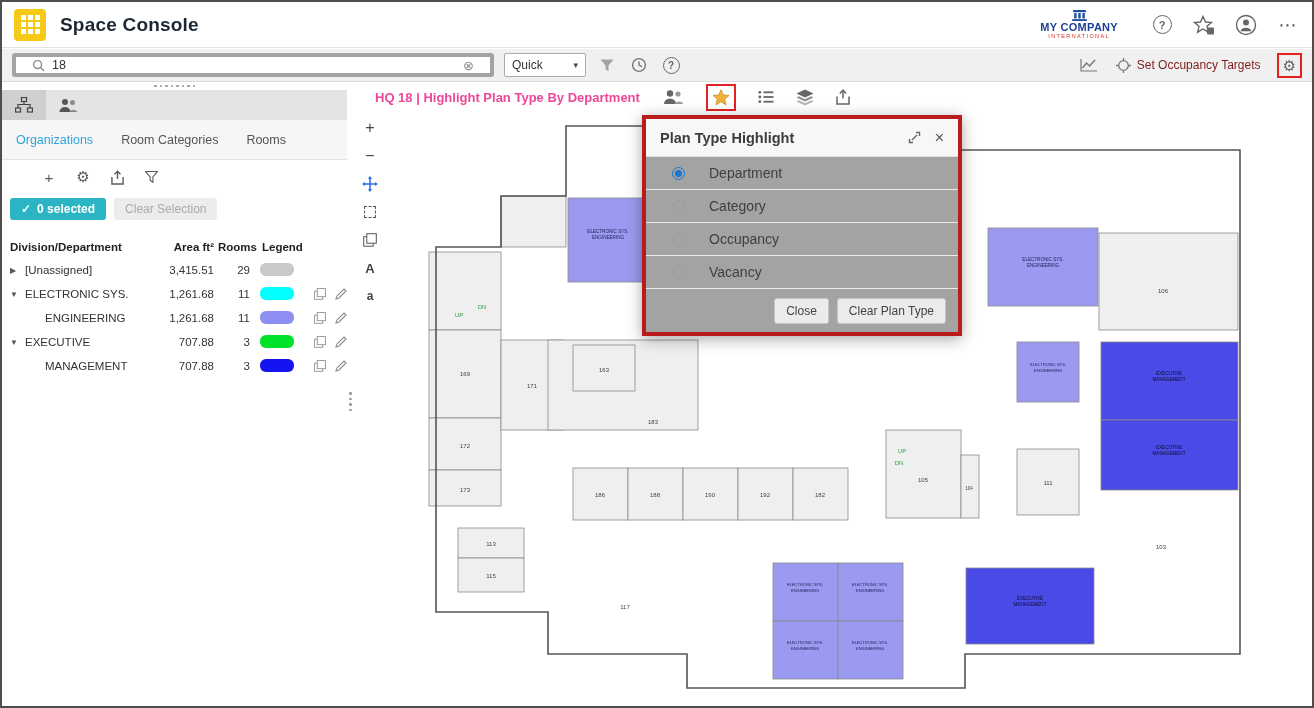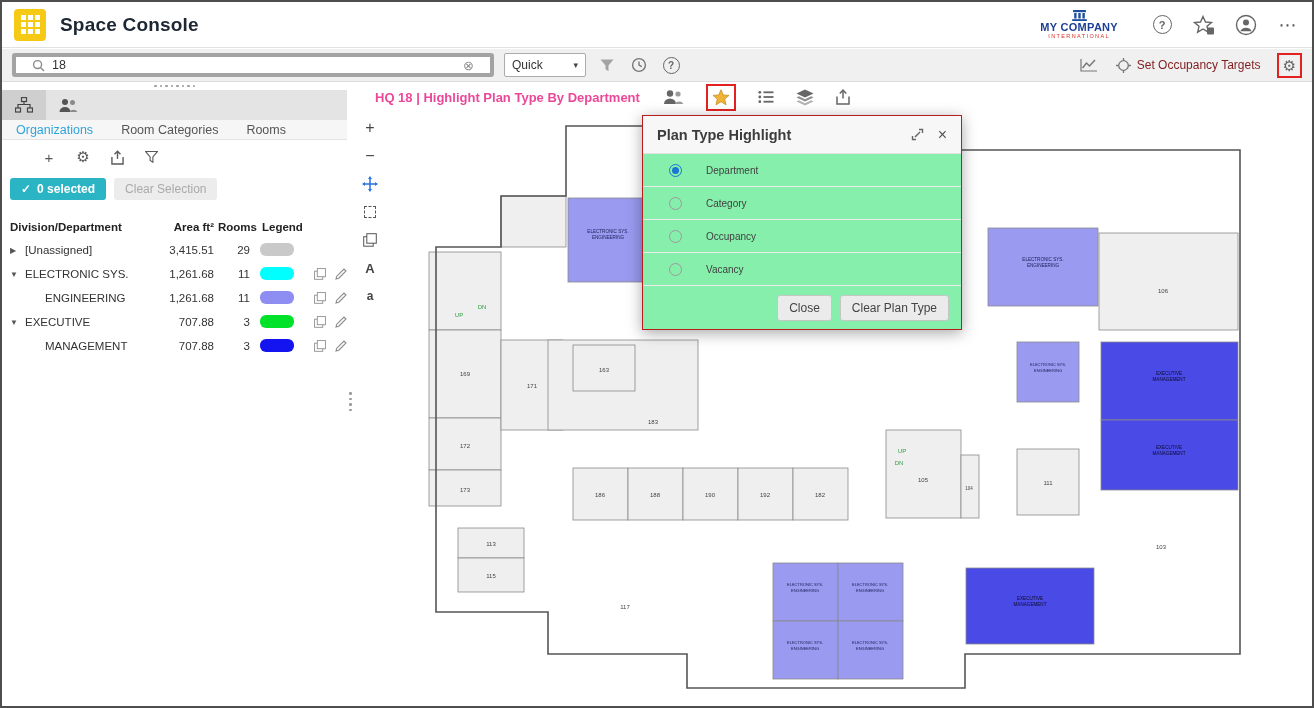--- a/index.html
+++ b/index.html
@@ -38,21 +38,21 @@
   .red-box { border:2px solid #e32121; display:flex; align-items:center; justify-content:center; padding:3px 4px; }
 
   
   .content { position:absolute; top:80px; left:0; right:0; bottom:0; background:#fff; }
   .sidebar { position:absolute; left:0; top:0; width:345px; bottom:0; background:#fff; }
   .drag-dots { height:8px; display:flex; align-items:center; justify-content:center; gap:3px; }
   .drag-dots i { width:2.5px; height:2.5px; background:#9a9a9a; border-radius:50%; }
   .icon-tabs { height:30px; background:#e4e4e4; display:flex; align-items:stretch; }
   .icon-tab { width:44px; display:flex; align-items:center; justify-content:center; cursor:pointer; }
   .icon-tab.active { background:#cfcfcf; }
-  .side-tabs { height:20px; background:#f6f6f6; border-bottom:1px solid #e4e4e4; display:flex; align-items:center; }
+  .side-tabs { height:40px; background:#f6f6f6; border-bottom:1px solid #e4e4e4; display:flex; align-items:center; }
   .side-tab { padding:0 14px; font-size:12.5px; color:#555; cursor:pointer; height:100%; display:flex; align-items:center; }
   .side-tab.active { color:#2ea4dd; }
   .side-actions { height:34px; display:flex; align-items:center; gap:16px; padding:0 14px 0 38px; }
   .sa-icon { display:flex; align-items:center; justify-content:center; width:18px; height:18px;
     color:#5a5a5a; font-size:15px; cursor:pointer; }
   .selection-row { height:30px; display:flex; align-items:center; gap:8px; padding:0 8px; }
   .btn-selected { display:inline-flex; align-items:center; gap:6px; background:#2ab4c4; color:#fff;
     font-size:12px; font-weight:600; border:none; border-radius:3px; padding:4px 11px; cursor:pointer; }
   .btn-clear { background:#ececec; color:#a9a9a9; font-size:12px; border:none; border-radius:3px;
     padding:4px 11px; cursor:default; }
@@ -80,30 +80,30 @@
   .plan-canvas { position:absolute; left:0; top:30px; width:961px; height:598px; }
   .plan-tools { position:absolute; left:5px; top:38px; display:flex; flex-direction:column; gap:12px;
     align-items:center; width:20px; z-index:5; }
   .pt { display:flex; align-items:center; justify-content:center; width:18px; height:16px;
     color:#444; font-size:16px; cursor:pointer; }
   .pt.letterA { font-size:13px; font-weight:600; }
   .pt.lettera { font-size:12px; font-weight:600; }
   .sel-rect { width:12px; height:12px; border:1px dashed #555; }
 
   
-  .dialog { position:absolute; left:287px; top:33px; width:320px; background:#86efac; z-index:10;
-    box-shadow:0 3px 14px rgba(0,0,0,.35); border:1px solid #b91c1c; }
+  .dialog { position:absolute; left:287px; top:33px; width:320px; background:#a3a3a3; z-index:10;
+    box-shadow:0 3px 14px rgba(0,0,0,.35); border:4px solid #b91c1c; }
   .dlg-header { height:38px; background:#f7f7f7; border-bottom:1px solid #e0e0e0; display:flex;
     align-items:center; padding:0 14px; }
   .dlg-title { font-size:14.5px; font-weight:700; color:#3c3c3c; }
   .dlg-hicons { margin-left:auto; display:flex; align-items:center; gap:14px; }
   .dlg-close { font-size:16px; color:#555; cursor:pointer; line-height:1; }
   .opt-row { height:33px; display:flex; align-items:center; gap:24px; padding:0 14px 0 26px;
     border-bottom:1px solid #ececec; cursor:pointer; }
-  .opt-label { font-size:10px; color:#3f3f3f; }
+  .opt-label { font-size:14px; color:#3f3f3f; }
   .radio { width:13px; height:13px; border-radius:50%; border:1.5px solid #9b9b9b; position:relative; flex:0 0 13px; }
   .radio.sel { border-color:#1976d2; }
   .radio.sel::after { content:""; position:absolute; inset:2px; border-radius:50%; background:#1976d2; }
   .dlg-footer { height:43px; display:flex; align-items:center; justify-content:flex-end; gap:8px; padding:0 12px; }
   .dlg-btn { background:#ebebeb; border:1px solid #c6c6c6; border-radius:3px; color:#444;
     font-size:12px; padding:5px 11px; cursor:pointer; }
 </style>
 </head>
 <body>
 

